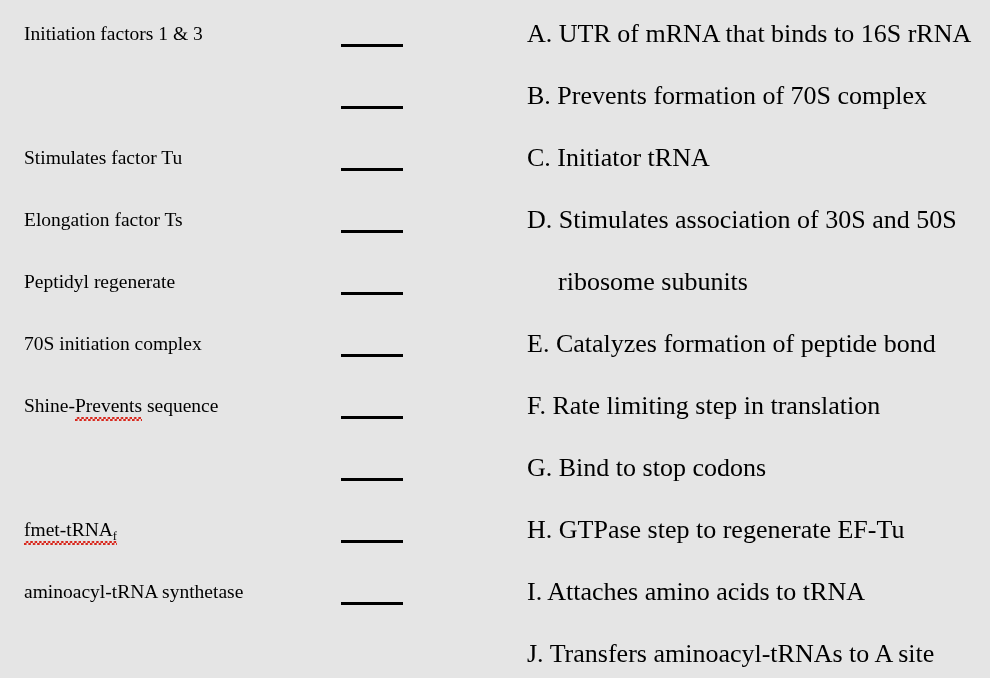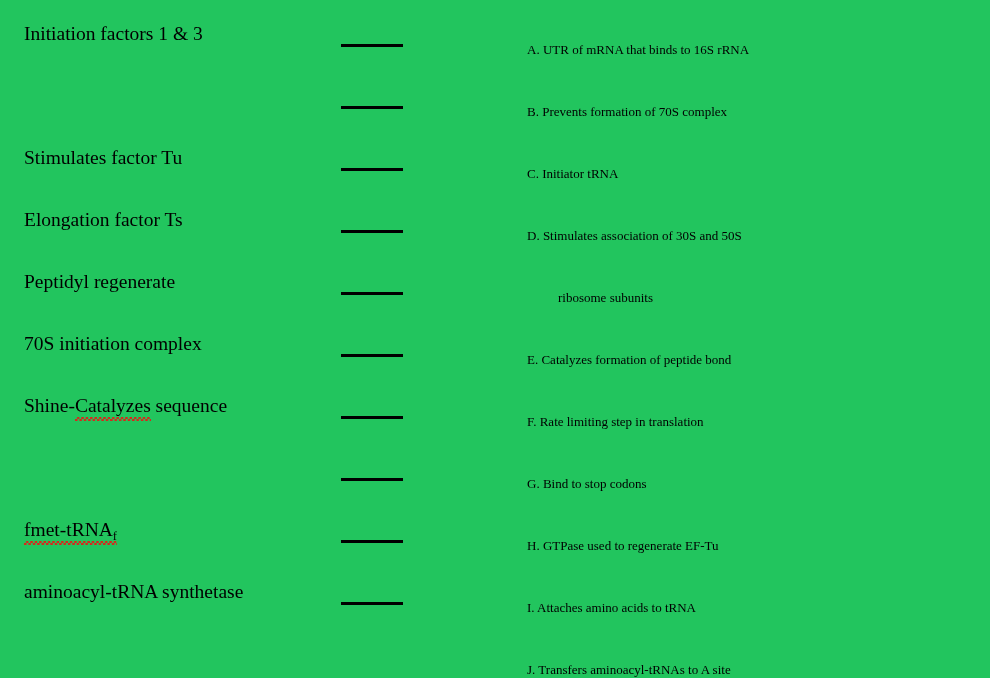--- a/index.html
+++ b/index.html
@@ -15,21 +15,21 @@
     overflow: hidden;
     font-family: "Liberation Serif", "DejaVu Serif", serif;
     color: #000000;
     -webkit-font-smoothing: antialiased;
   }
 
   
   .page {
     position: absolute;
     inset: 0;
-    background: #22c55e;
+    background: #e5e5e5;
   }
 
   
   .col {
     position: absolute;
     top: 0;
   }
   .col-left  { left: 0;   width: 500px; }
   .col-right { left: 500px; width: 490px; }
 
@@ -89,22 +89,22 @@
     background: #000000;
     top: 34px;
   }
 
   
   .opt-row { }
 
   .opt-text {
     position: absolute;
     left: 27px;
-    top: 28px;
-    font-size: 13px;
+    top: 12px;
+    font-size: 26px;
     line-height: 24px;
     white-space: nowrap;
   }
   .opt-text.cont {
     left: 58px;
   }
 </style>
 </head>
 <body>
 
@@ -128,21 +128,21 @@
       </div>
       <div class="row term-row" style="top: 258px;">
         <div class="term-text">Peptidyl regenerate</div>
         <div class="blank"></div>
       </div>
       <div class="row term-row" style="top: 320px;">
         <div class="term-text">70S initiation complex</div>
         <div class="blank"></div>
       </div>
       <div class="row term-row" style="top: 382px;">
-        <div class="term-text">Shine-<span class="squiggle">Catalyzes</span> sequence</div>
+        <div class="term-text">Shine-<span class="squiggle">Prevents</span> sequence</div>
         <div class="blank"></div>
       </div>
       <div class="row term-row" style="top: 444px;">
         <div class="blank"></div>
       </div>
       <div class="row term-row" style="top: 506px; padding-left: 16px;">
         <div class="term-text"><span class="squiggle"><span>fmet-tRNA</span><span class="sub">f</span></span></div>
         <div class="blank"></div>
       </div>
       <div class="row term-row" style="top: 568px;">
@@ -170,21 +170,21 @@
       <div class="row opt-row" style="top: 320px;">
         <div class="opt-text">E. Catalyzes formation of peptide bond</div>
       </div>
       <div class="row opt-row" style="top: 382px;">
         <div class="opt-text">F. Rate limiting step in translation</div>
       </div>
       <div class="row opt-row" style="top: 444px;">
         <div class="opt-text">G. Bind to stop codons</div>
       </div>
       <div class="row opt-row" style="top: 506px;">
-        <div class="opt-text">H. GTPase used to regenerate EF-Tu</div>
+        <div class="opt-text">H. GTPase step to regenerate EF-Tu</div>
       </div>
       <div class="row opt-row" style="top: 568px;">
         <div class="opt-text">I. Attaches amino acids to tRNA</div>
       </div>
       <div class="row opt-row" style="top: 630px;">
         <div class="opt-text">J. Transfers aminoacyl-tRNAs to A site</div>
       </div>
     </div>
 
 </div>

